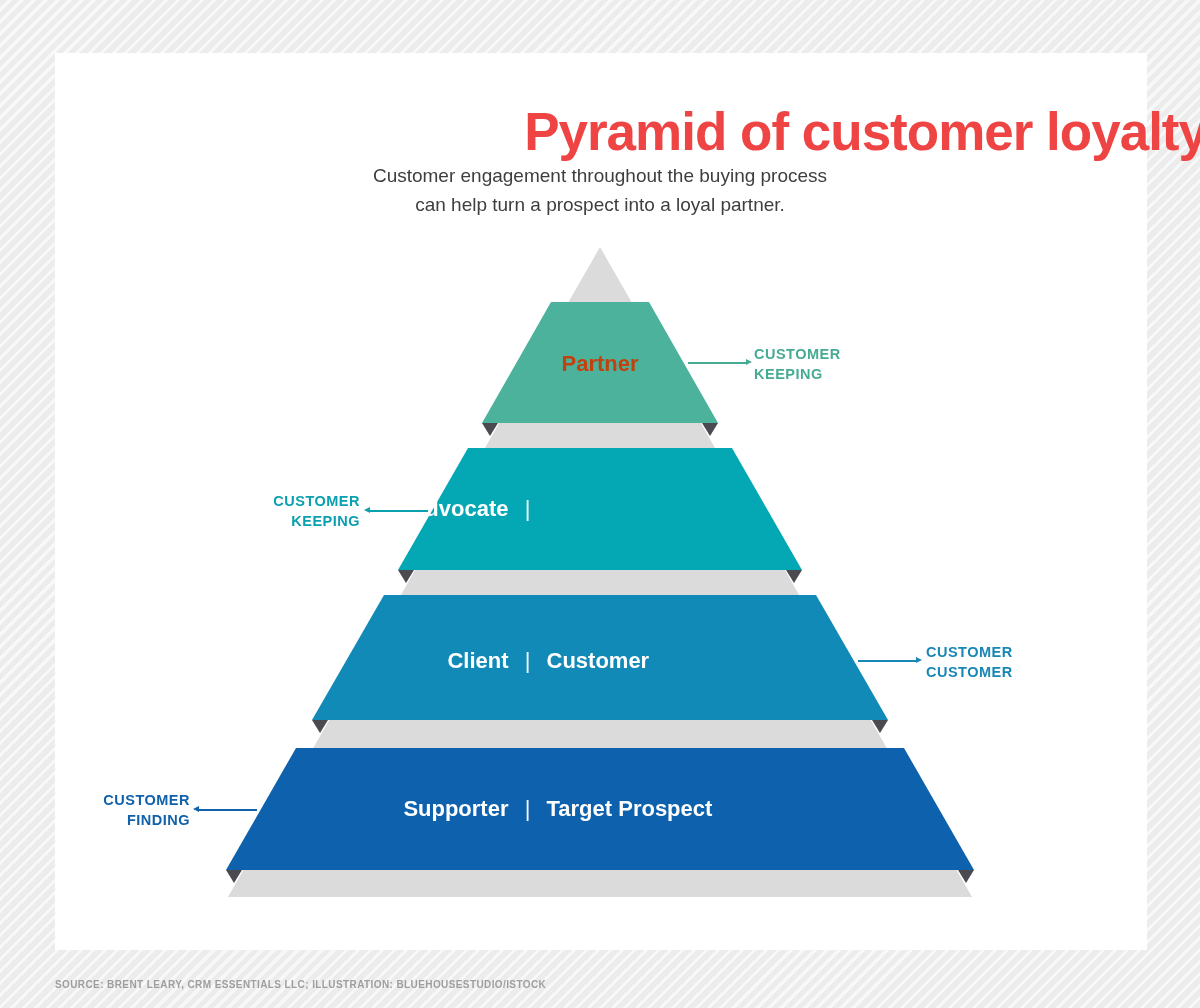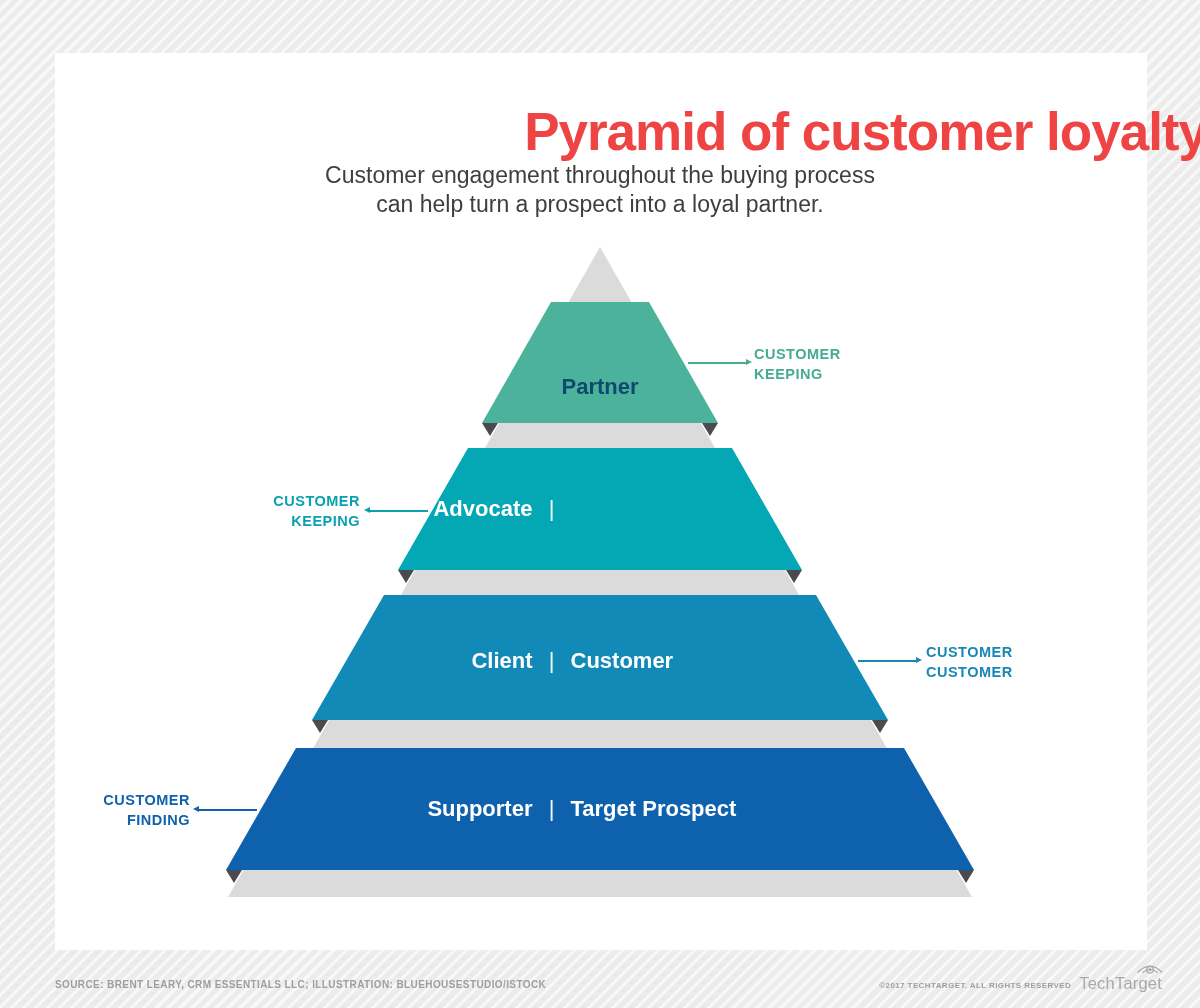--- a/index.html
+++ b/index.html
@@ -14,34 +14,34 @@
     position:absolute;left:55px;top:53px;width:1092px;height:897px;
     background:#ffffff;
   }
   .title{
     position:absolute;left:0;top:94px;width:1200px;
     text-align:right;font-size:53px;font-weight:700;color:#ef4444;
     letter-spacing:-1px;margin:7px;
   }
   .subtitle{
     position:absolute;left:0;top:161px;width:1200px;
-    text-align:center;font-size:23px;line-height:29px;color:#3e3e3e;margin:0;
+    text-align:center;font-size:19px;line-height:29px;color:#3e3e3e;margin:0;
   }
   .pyramid-svg{position:absolute;left:0;top:0;width:1200px;height:1008px;}
   .band-row{
     position:absolute;left:0;width:1055px;height:30px;
     display:grid;grid-template-columns:1fr 14px 1fr;align-items:center;
-    color:#ffffff;font-size:22px;font-weight:700;padding-left:24px;
+    color:#ffffff;font-size:22px;font-weight:700;
   }
   .band-row .l{text-align:right;padding-right:12px;}
   .band-row .r{text-align:left;padding-left:12px;}
   .band-row .pipe{font-weight:400;text-align:center;font-size:22px;opacity:.95;}
   .band-single{
     position:absolute;left:0;width:1200px;height:30px;line-height:30px;
-    text-align:center;color:#0c4a6e;font-size:22px;font-weight:700;margin-top:23px;
+    text-align:center;color:#c2410c;font-size:22px;font-weight:700;
   }
   .callout-label{
     position:absolute;font-size:14.5px;font-weight:700;
     letter-spacing:.5px;line-height:20px;
   }
   .callout-label.align-r{text-align:right;}
   .callout-line{position:absolute;height:1.5px;width:58px;}
   .arrow-right{
     position:absolute;width:0;height:0;
     border-top:3.5px solid transparent;border-bottom:3.5px solid transparent;
@@ -127,26 +127,14 @@
 
   <div class="callout-label" style="left: 926px; top: 642px; color: rgb(25, 135, 181);"><span>CUSTOMER</span><br><span>CUSTOMER</span></div>
   <div class="callout-line" style="left: 858px; top: 660px; background: rgb(25, 135, 181);"></div>
   <div class="arrow-right" style="left: 916px; top: 657px; border-left-color: rgb(25, 135, 181);"></div>
 
   <div class="callout-label align-r" style="left: 70px; top: 790px; width: 120px; color: rgb(17, 96, 171);"><span>CUSTOMER</span><br><span>FINDING</span></div>
   <div class="callout-line" style="left: 199px; top: 809px; background: rgb(17, 96, 171);"></div>
   <div class="arrow-left" style="left: 193px; top: 806px; border-right-color: rgb(17, 96, 171);"></div>
 
   <div class="footer-source">SOURCE: BRENT LEARY, CRM ESSENTIALS LLC; ILLUSTRATION: BLUEHOUSESTUDIO/ISTOCK</div>
-  <div class="footer-right">
-    <span class="footer-copyright">©2017 TECHTARGET. ALL RIGHTS RESERVED</span>
-    <span class="logo">
-      <svg class="eye" viewBox="0 0 34 16" xmlns="http://www.w3.org/2000/svg">
-        <path d="M2 13 Q17 -3 32 13" fill="none" stroke="#a9a9a9" stroke-width="1.6"></path>
-        <path d="M7.5 13 Q17 5.5 26.5 13" fill="none" stroke="#a9a9a9" stroke-width="1.4"></path>
-        <circle cx="17" cy="9.5" r="4.1" fill="none" stroke="#a9a9a9" stroke-width="1.4"></circle>
-        <circle cx="17" cy="9.5" r="1.7" fill="#a9a9a9"></circle>
-      </svg>
-      <span>TechTarget</span>
-    </span>
-  </div>
 
 </div>
 
 </body></html>

